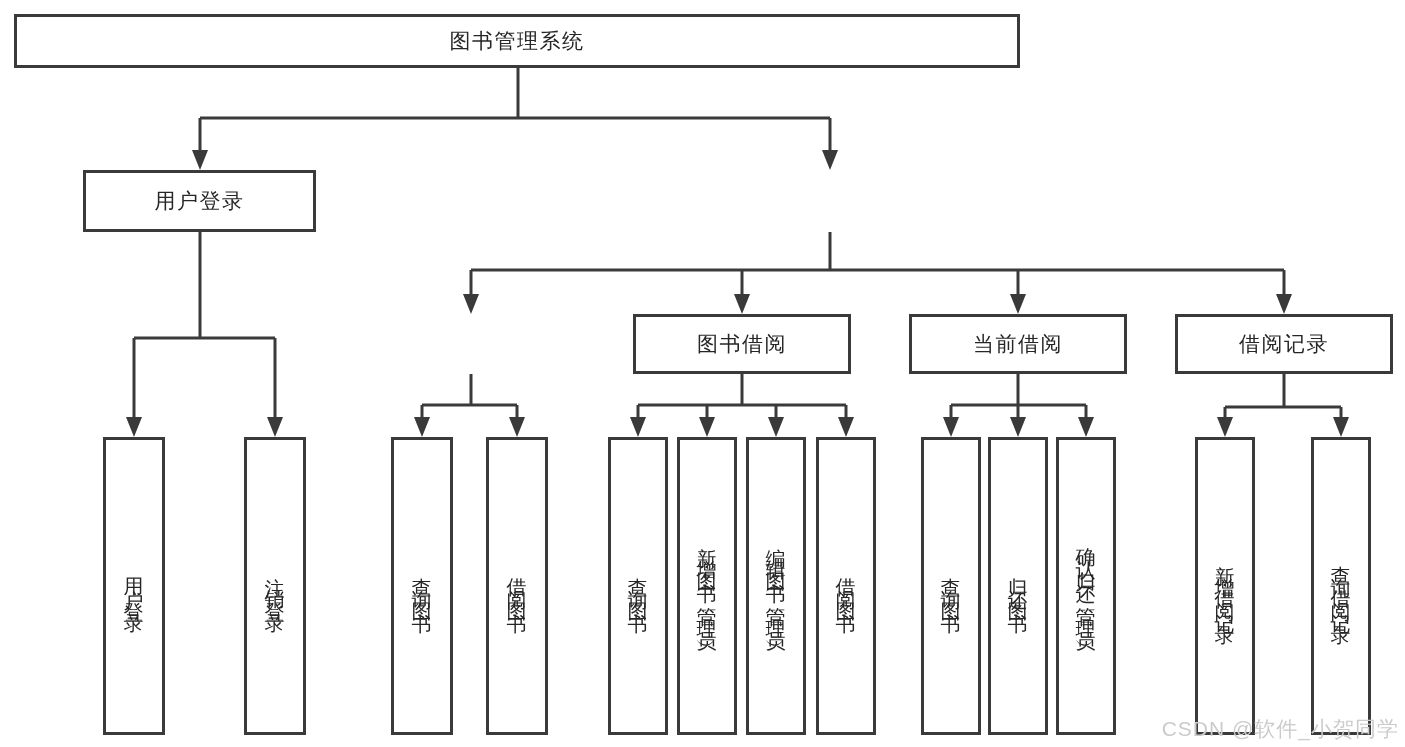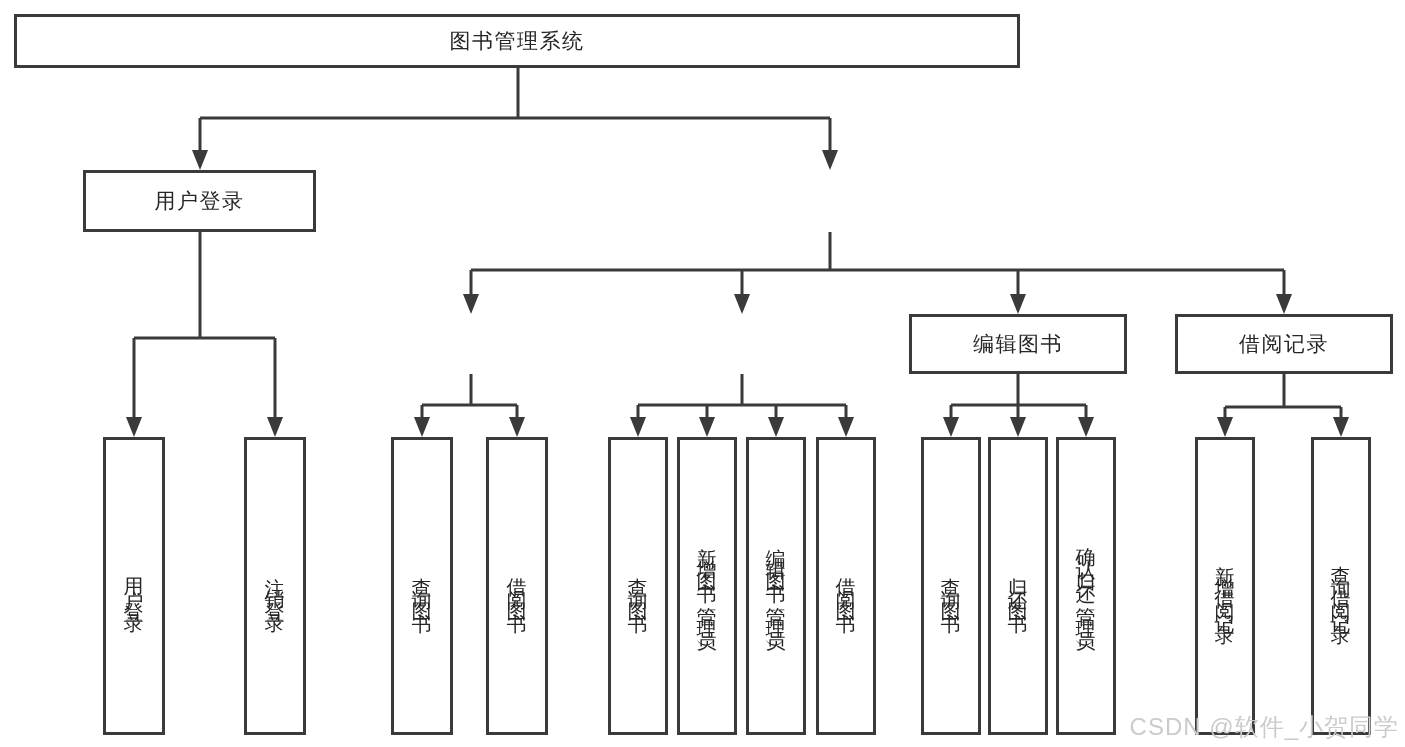--- a/index.html
+++ b/index.html
@@ -23,21 +23,21 @@
     position:absolute; box-sizing:border-box; top:437px; height:298px;
     border:3px solid var(--box_border,#3a3a3a); background:#ffffff;
     display:flex; align-items:center; justify-content:center; z-index:2;
   }
   .vbox .vtext {
     writing-mode:vertical-rl; text-orientation:upright;
     font-size:20px; letter-spacing:12px; line-height:1.1; white-space:nowrap;
   }
   .watermark {
     position:absolute; right:6px; bottom:4px; z-index:3;
-    font-size:24px; letter-spacing:1px;
+    font-size:21px; letter-spacing:1px;
     color:var(--watermark,#cbcbcd);
   }
 </style>
 </head>
 <body>
 
 <div class="canvas">
 
   <svg class="connectors" width="1405" height="747" aria-hidden="true">
 
@@ -79,22 +79,25 @@
   </svg>
 
   <div class="hbox" style="left:14px; top:14px; width:1006px; height:54px;">
     <span>图书管理系统</span>
   </div>
 
   <div class="hbox" style="left:83px; top:170px; width:233px; height:62px;">
     <span>用户登录</span>
   </div>
 
+  <div class="hbox" style="left:633px; top:314px; width:218px; height:60px;">
+    <span>图书借阅</span>
+  </div>
   <div class="hbox" style="left:909px; top:314px; width:218px; height:60px;">
-    <span>编辑图书</span>
+    <span>当前借阅</span>
   </div>
   <div class="hbox" style="left:1175px; top:314px; width:218px; height:60px;">
     <span>借阅记录</span>
   </div>
 
   <div class="vbox" style="left:103px; width:62px;">
     <span class="vtext">用户登录</span>
   </div>
   <div class="vbox" style="left:244px; width:62px;">
     <span class="vtext">注销登录</span>

